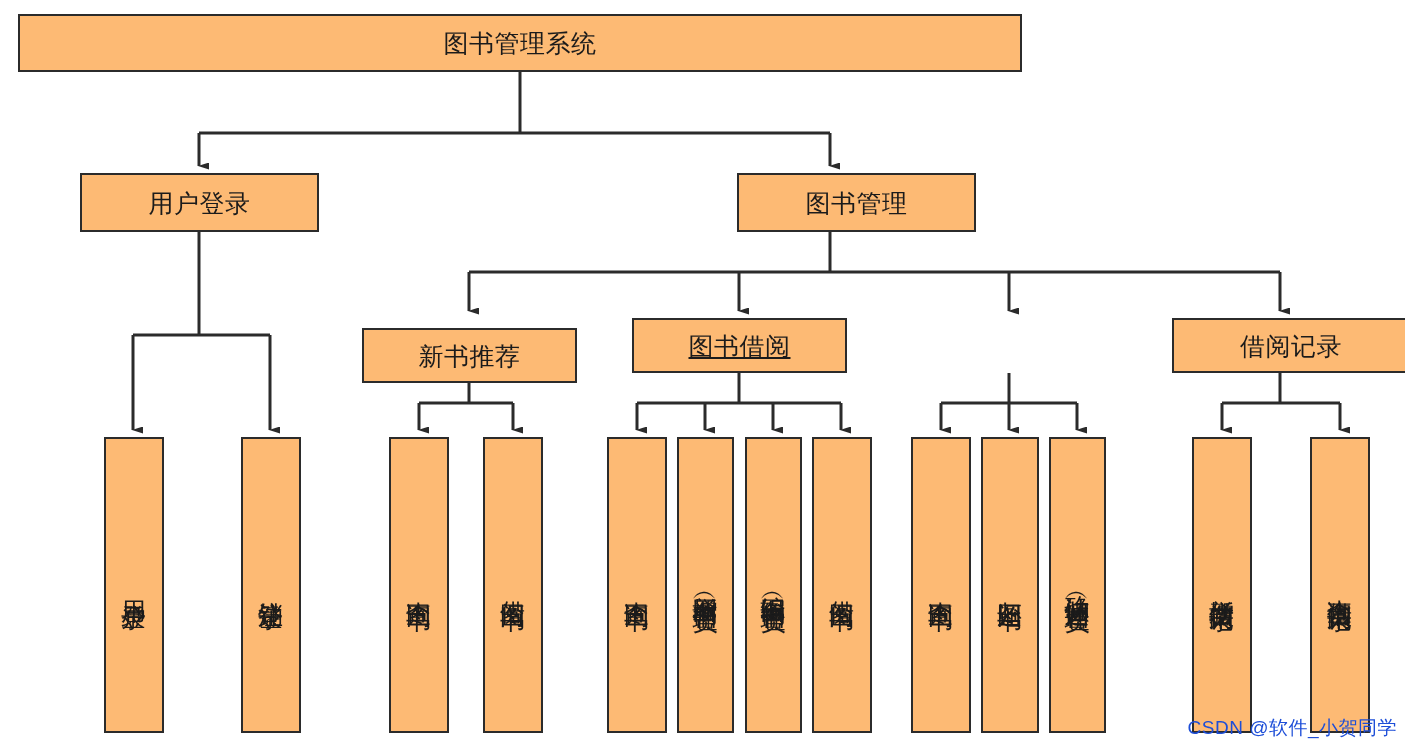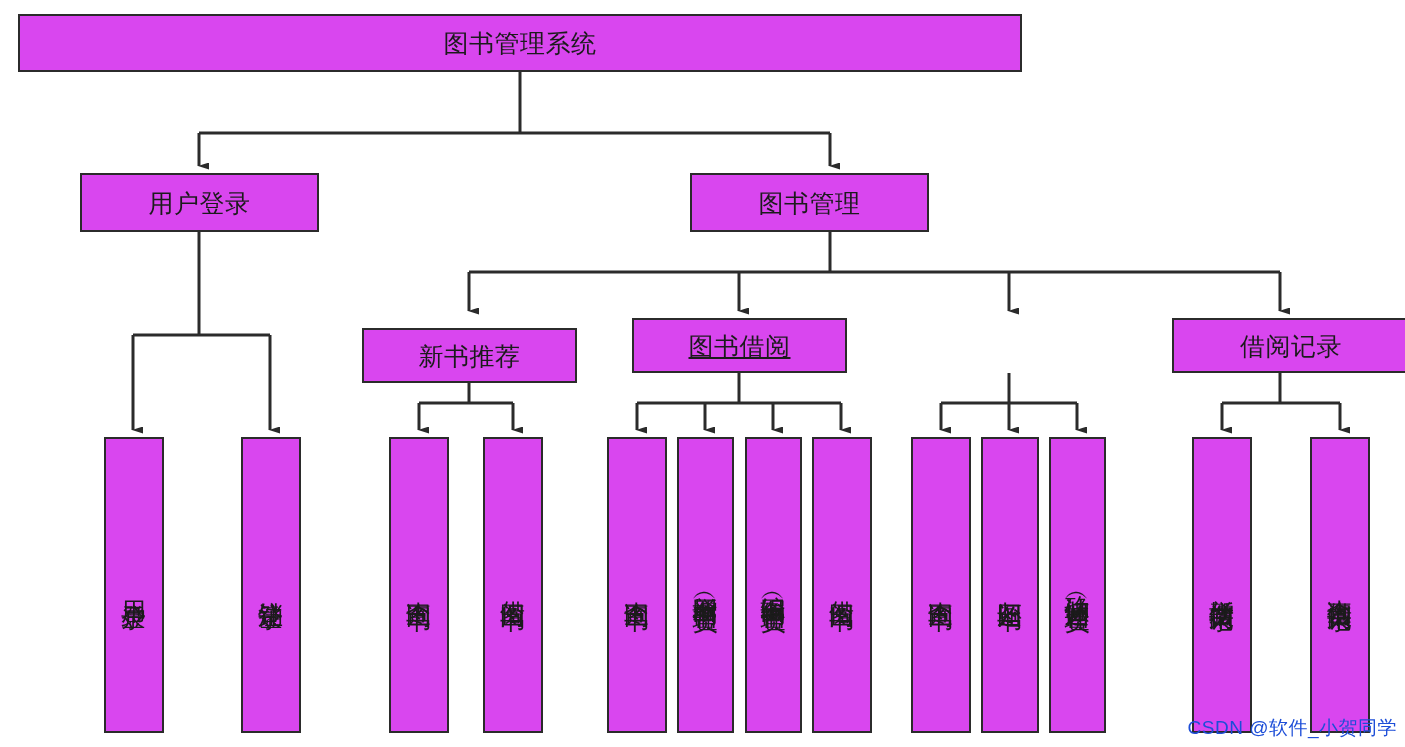--- a/index.html
+++ b/index.html
@@ -14,21 +14,21 @@
     position: relative;
     width: 1405px;
     height: 747px;
     background: #ffffff;
     overflow: hidden;
   }
   .node {
     position: absolute;
     box-sizing: border-box;
     border: 2px solid #2b2b2b;
-    background: #d946ef;
+    background: #fdba74;
     display: flex;
     align-items: center;
     justify-content: center;
     color: #1b1b1b;
     line-height: 1.12;
   }
   .node.h {
     font-size: 25px;
     letter-spacing: 0.5px;
   }
@@ -117,21 +117,21 @@
     </g>
   </svg>
 
   <div class="node h" style="left:18px; top:14px; width:1004px; height:58px;">
     <span class="txt">图书管理系统</span>
   </div>
 
   <div class="node h" style="left:80px; top:173px; width:239px; height:59px;">
     <span class="txt">用户登录</span>
   </div>
-  <div class="node h" style="left:690px; top:173px; width:239px; height:59px;">
+  <div class="node h" style="left:737px; top:173px; width:239px; height:59px;">
     <span class="txt">图书管理</span>
   </div>
 
   <div class="node h" style="left:362px; top:328px; width:215px; height:55px;">
     <span class="txt">新书推荐</span>
   </div>
   <div class="node h" style="left:632px; top:318px; width:215px; height:55px;text-decoration:underline;">
     <span class="txt">图书借阅</span>
   </div>
   <div class="node h" style="left:1172px; top:318px; width:238px; height:55px;">

